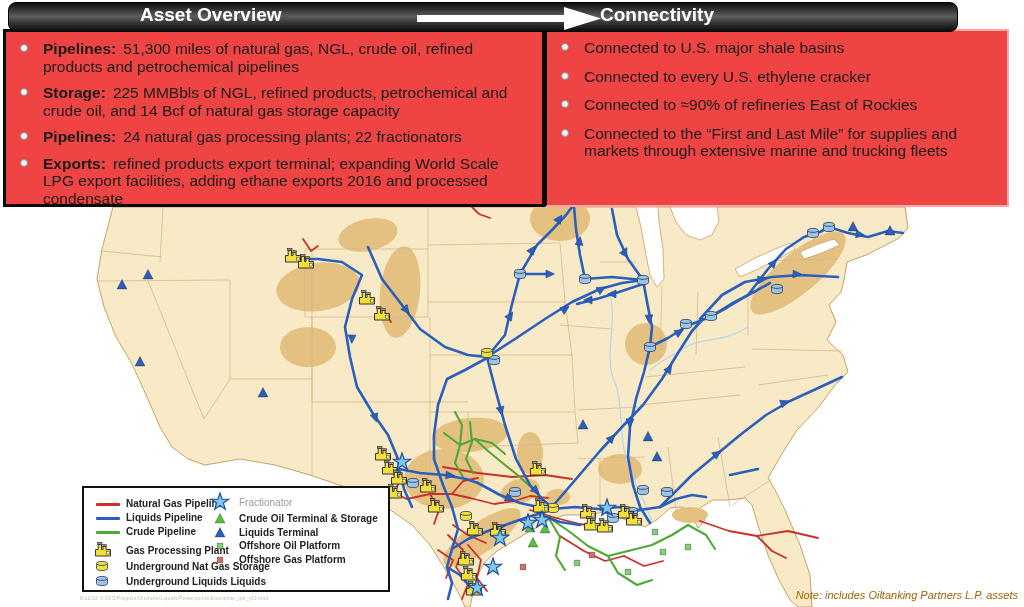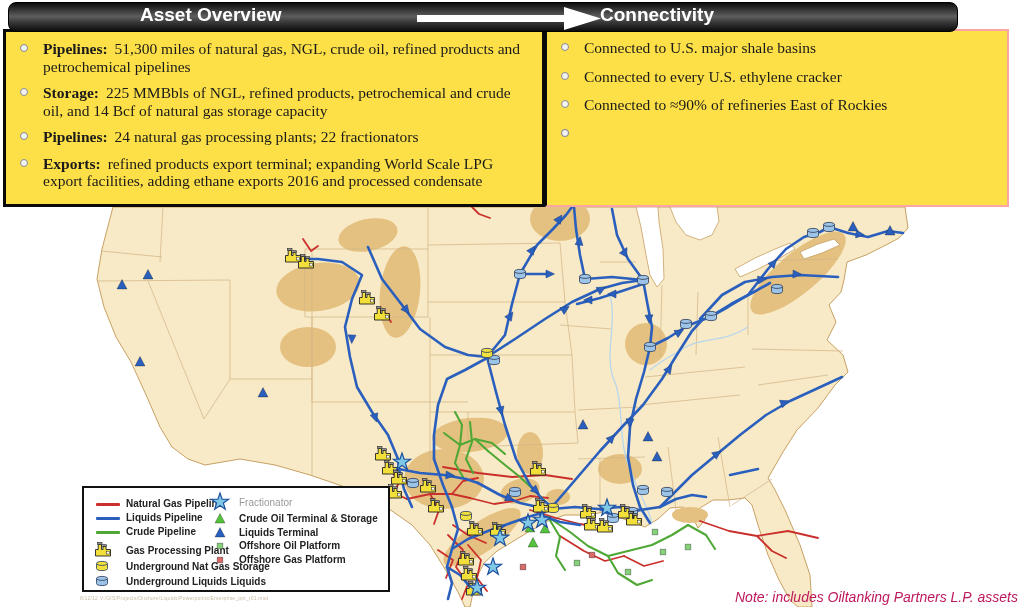--- a/index.html
+++ b/index.html
@@ -14,21 +14,21 @@
     border:1px solid #000;
   }
   .header-title{
     position:absolute;top:3px;height:24px;line-height:24px;color:#ffffff;
     font-size:19px;font-weight:bold;
   }
   .header-title.left{left:140px;width:260px;}
   .header-title.right{left:600px;width:320px;}
   .header-arrow{position:absolute;left:400px;top:3px;width:200px;height:24px;}
   
-  .panel{position:absolute;background:#fde047;box-sizing:border-box;font-family:Liberation Serif, serif;}
+  .panel{position:absolute;background:#ef4444;box-sizing:border-box;}
   .panel.left{left:3px;top:29px;width:542px;height:178px;border:3px solid #0a0a0a;}
   .panel.right{left:545px;top:29px;width:464px;height:178px;border:2px solid #fca5a5;border-left:2px solid #0a0a0a;}
   .bullets{list-style:none;margin:0;padding:8px 10px 4px 10px;}
   .bullets li{position:relative;padding-left:27px;font-size:15.5px;line-height:17.5px;margin-bottom:9px;}
   .panel.right .bullets li{margin-bottom:11px;}
   .odot{
     position:absolute;left:4px;top:4px;width:8px;height:8px;border-radius:50%;
     border:1.6px solid #8a8a8a;background:#f2f2f2;box-sizing:border-box;
   }
   .blabel{font-weight:bold;margin-right:7px;}
@@ -39,21 +39,21 @@
   .legend{
     position:absolute;left:82px;top:486px;width:308px;height:106px;background:#ffffff;
     border:2px solid #111;box-sizing:border-box;font-size:10px;font-weight:bold;color:#222;
   }
   .lg-swatch{position:absolute;width:24px;height:3px;border-radius:1px;}
   .lg-label{position:absolute;}
   .lg-label.gray{color:#999;font-weight:normal;text-align:center;}
   .lg-icon{position:absolute;}
   
   .map-note{
-    position:absolute;right:6px;top:589px;font-size:14px;font-style:italic;color:#be185d;
+    position:absolute;right:6px;top:589px;font-size:11px;font-style:italic;color:#a16207;
   }
   .watermark{
     position:absolute;left:80px;top:595px;font-size:5px;color:#c9bba4;letter-spacing:.2px;
   }
 </style>
 </head>
 <body>
 
 <div class="map-area">
 <svg width="1024" height="400" viewBox="0 0 1024 400">
@@ -359,21 +359,21 @@
     <li><span class="odot"></span><span class="blabel">Exports:</span><span>refined products export terminal; expanding World Scale LPG export facilities, adding ethane exports 2016 and processed condensate</span></li>
   </ul>
 </div>
 
 <div class="panel right">
   <ul class="bullets">
     <li><span class="odot"></span><span>Connected to U.S. major shale basins</span></li>
     <li><span class="odot"></span><span>Connected to every U.S. ethylene cracker</span></li>
     <li><span class="odot"></span><span>Connected to ≈90% of refineries East of Rockies</span></li>
     <li><span class="odot"></span></li>
-    <li><span class="odot"></span></li>
+    <li><span class="odot"></span><span>Connected to the “First and Last Mile” for supplies and markets through extensive marine and trucking fleets</span></li>
   </ul>
 </div>
 
 <div class="header-bar">
   <svg class="header-arrow" viewBox="0 0 200 24">
     <rect x="8" y="9" width="150" height="7" fill="#ffffff"></rect>
     <polygon points="155,1 192,12.5 155,24" fill="#ffffff"></polygon>
   </svg>
 </div>
 <div class="header-title left">Asset Overview</div>

